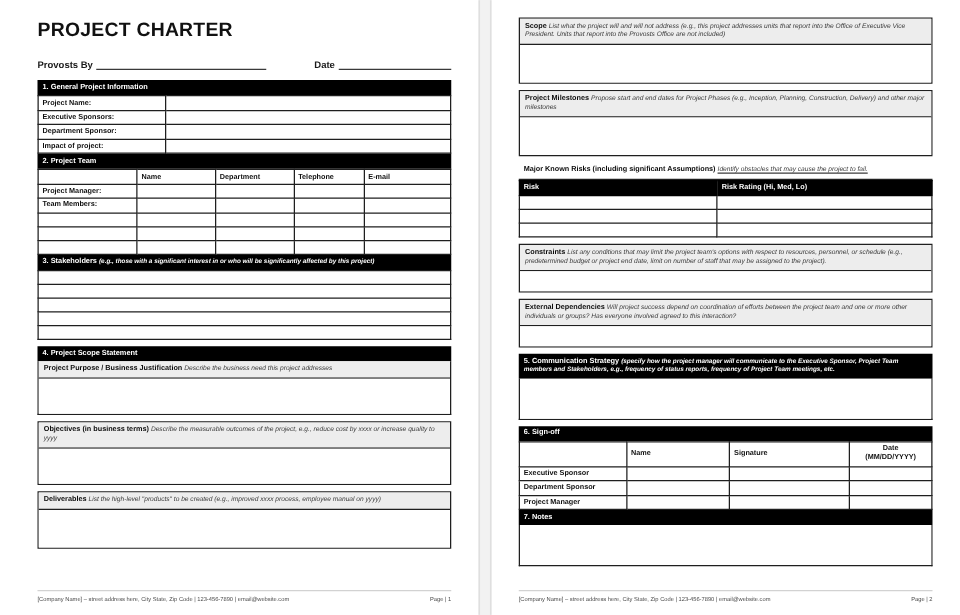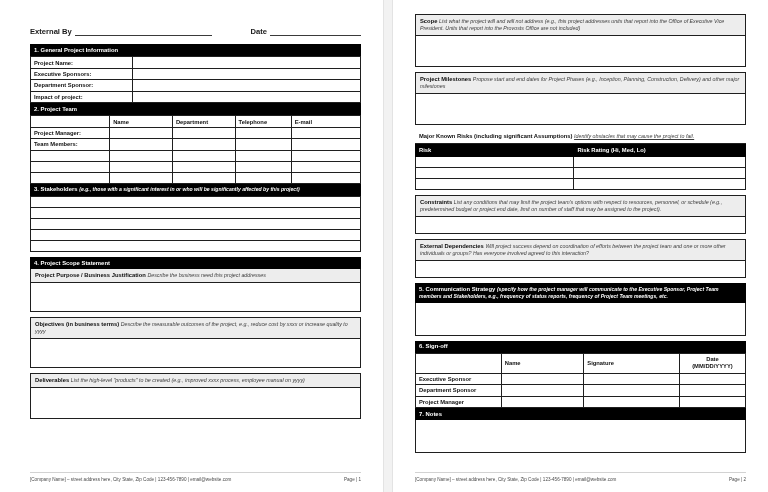--- a/index.html
+++ b/index.html
@@ -149,24 +149,25 @@
 </head>
 <body>
 
 <div class="viewport">
 
   <div class="page" id="page-1">
     <div class="sheet">
       <div class="p1-inner">
 
         <div class="title-row">
+          <div class="doc-title">PROJECT CHARTER</div>
         </div>
 
         <div class="submit-row">
-          <span class="submit-label">External By</span>
+          <span class="submit-label">Provosts By</span>
           <span class="rule-fill rule-1"></span>
           <span class="date-label">Date</span>
           <span class="rule-fill rule-2"></span>
         </div>
 
         <div class="spacer-md"></div>
 
         <div class="sec-bar">1. General Project Information</div>
         <table class="grid">
           <tbody>

